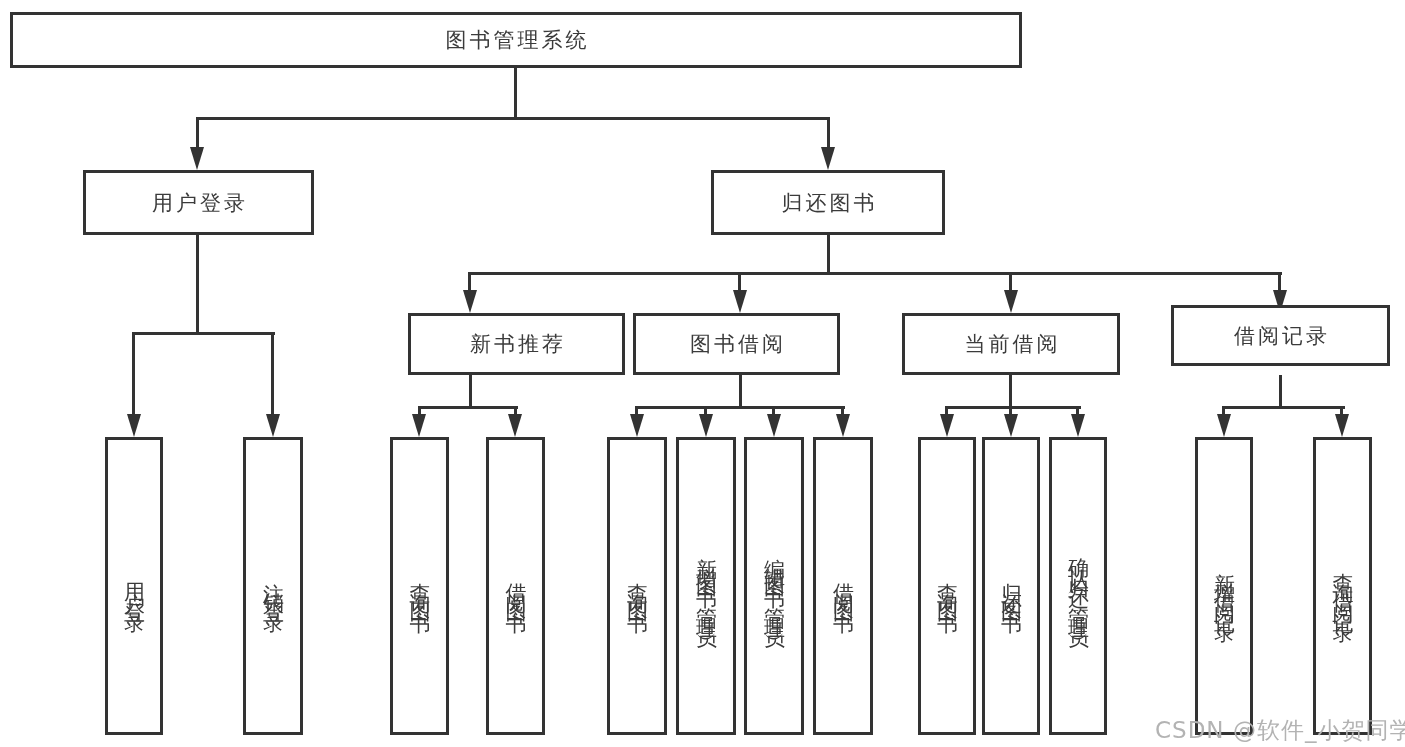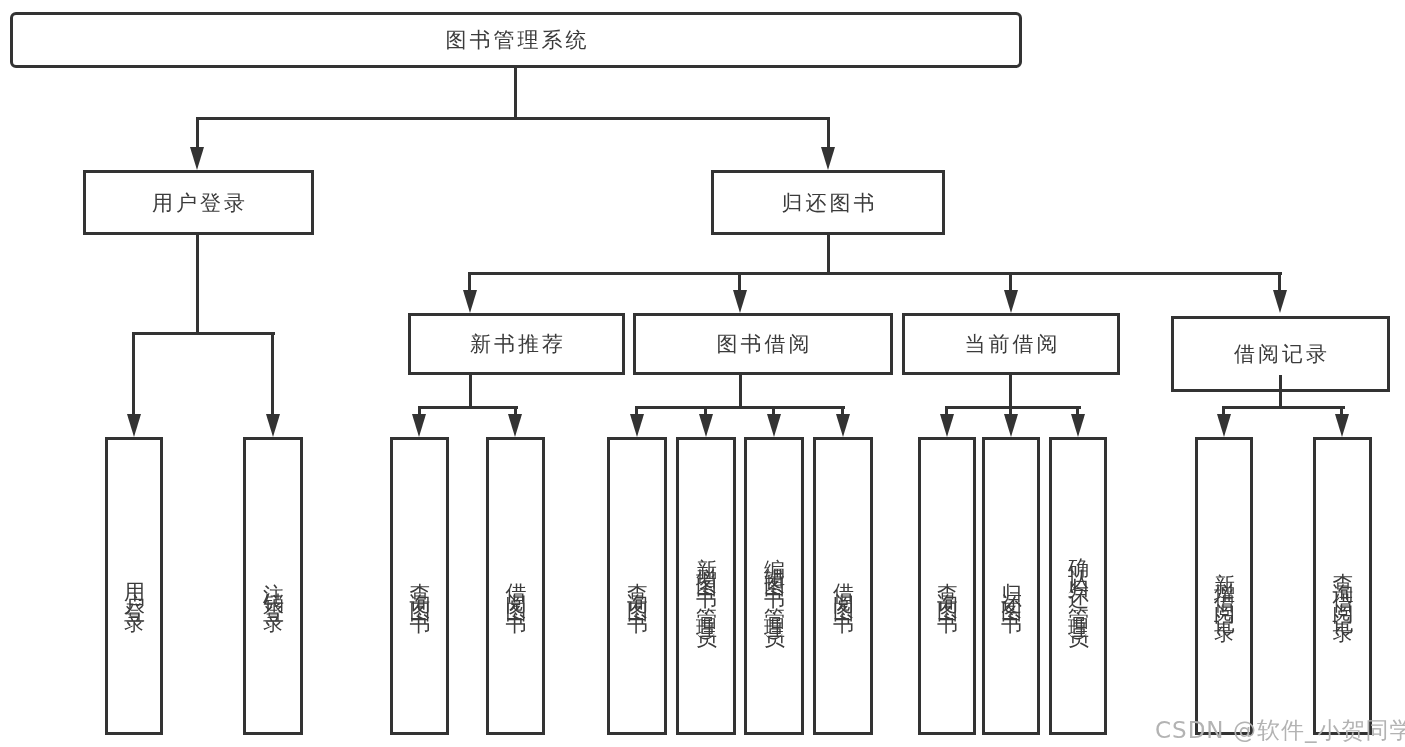--- a/index.html
+++ b/index.html
@@ -47,21 +47,21 @@
     letter-spacing:1px;
     white-space:nowrap;
     z-index:9;
   }
 </style>
 </head>
 <body>
 
 <div id="canvas">
 
-  <div class="box hbox" style="left:10px;top:12px;width:1012px;height:56px;border-radius:6px;">
+  <div class="box hbox" style="left:10px;top:12px;width:1012px;height:56px;">
     <span>图书管理系统</span>
   </div>
 
   <div class="line" style="left:514px;top:68px;width:3px;height:52px;"></div>
   <div class="line" style="left:196px;top:117px;width:634px;height:3px;"></div>
   <div class="line" style="left:196px;top:117px;width:3px;height:34px;"></div>
   <div class="arr" style="left:190px;top:147px;"></div>
   <div class="line" style="left:827px;top:117px;width:3px;height:34px;"></div>
   <div class="arr" style="left:821px;top:147px;"></div>
 
@@ -86,27 +86,27 @@
   <div class="line" style="left:738px;top:272px;width:3px;height:22px;"></div>
   <div class="arr" style="left:733px;top:290px;"></div>
   <div class="line" style="left:1009px;top:272px;width:3px;height:22px;"></div>
   <div class="arr" style="left:1004px;top:290px;"></div>
   <div class="line" style="left:1278px;top:272px;width:3px;height:22px;"></div>
   <div class="arr" style="left:1273px;top:290px;"></div>
 
   <div class="box hbox" style="left:362px;top:313px;width:217px;height:62px;margin-left:46px;">
     <span>新书推荐</span>
   </div>
-  <div class="box hbox" style="left:633px;top:313px;width:260px;height:62px;">
+  <div class="box hbox" style="left:633px;top:313px;width:207px;height:62px;">
     <span>图书借阅</span>
   </div>
   <div class="box hbox" style="left:902px;top:313px;width:218px;height:62px;">
     <span>当前借阅</span>
   </div>
-  <div class="box hbox" style="left:1171px;top:316px;width:219px;height:76px;">
+  <div class="box hbox" style="left:1171px;top:305px;width:219px;height:61px;">
     <span>借阅记录</span>
   </div>
 
   <div class="line" style="left:469px;top:375px;width:3px;height:34px;"></div>
   <div class="line" style="left:418px;top:406px;width:100px;height:3px;"></div>
   <div class="line" style="left:418px;top:406px;width:3px;height:12px;"></div>
   <div class="arr" style="left:412px;top:414px;"></div>
   <div class="line" style="left:514px;top:406px;width:3px;height:12px;"></div>
   <div class="arr" style="left:508px;top:414px;"></div>
 

